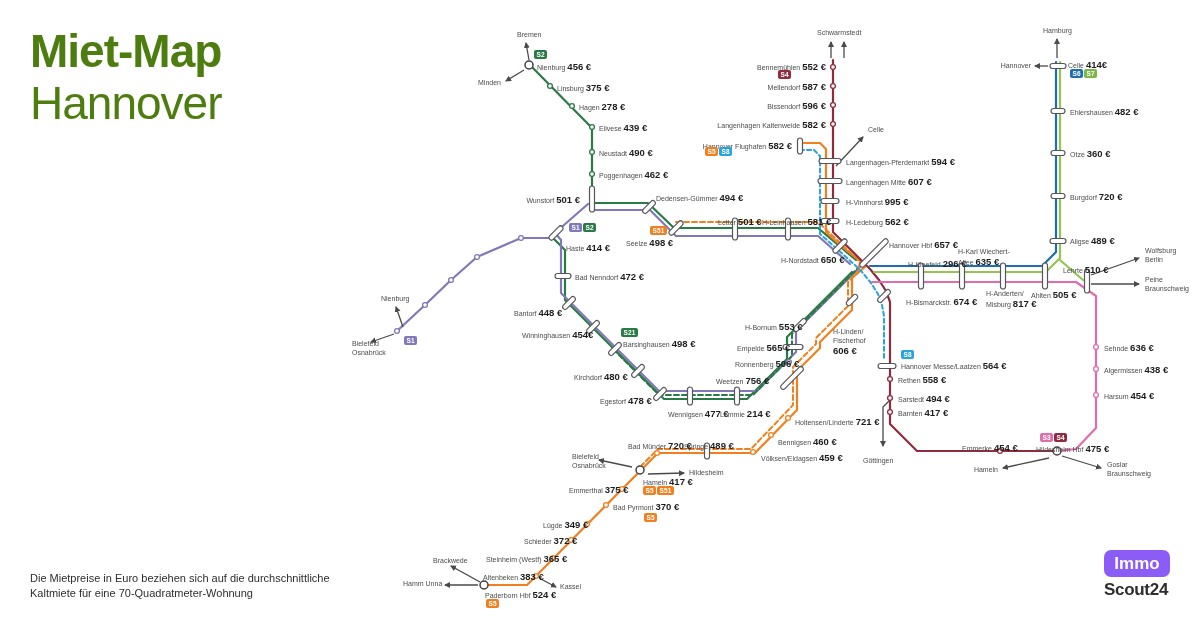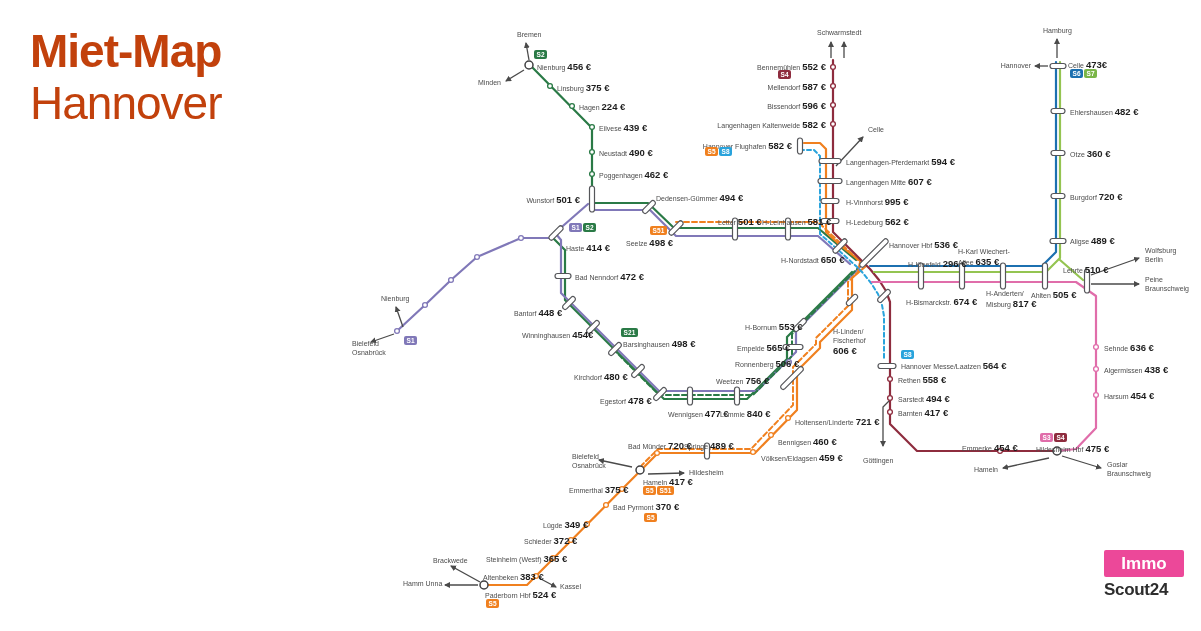--- a/index.html
+++ b/index.html
@@ -1,31 +1,31 @@
 <!DOCTYPE html>
 <html><head>
 <meta charset="utf-8">
 <style>
   html,body{margin:0;padding:0;}
   body{width:1201px;height:631px;background:#ffffff;font-family:"Liberation Sans",sans-serif;position:relative;overflow:hidden;}
   #stage{position:absolute;inset:0;}
   #rail-svg{position:absolute;left:0;top:0;}
   #labels,#badges{position:absolute;left:0;top:0;width:100%;height:100%;pointer-events:none;}
-  .title{position:absolute;left:30px;top:26px;line-height:1.12;color:#c2410c;}
+  .title{position:absolute;left:30px;top:26px;line-height:1.12;color:#4d7c0f;}
   .title .t1{font-size:46px;font-weight:bold;letter-spacing:-1px;}
   .title .t2{font-size:46px;font-weight:normal;letter-spacing:-1px;}
   .footer{position:absolute;left:30px;top:571px;font-size:11px;color:#2e2e2e;line-height:1.35;}
   .lbl{position:absolute;font-size:7px;color:#4c4c4c;white-space:nowrap;line-height:1.3;}
   .lbl .nm{font-size:7px;color:#4c4c4c;}
   .lbl .pr{font-size:9.5px;font-weight:bold;color:#1d1d1d;}
   .lbl.r{transform:translateX(-100%);text-align:right;}
   .lbl.dest{color:#4c4c4c;}
   .badge{position:absolute;font-size:6.5px;font-weight:bold;color:#fff;padding:1px 2.5px;border-radius:2px;line-height:1.1;letter-spacing:.2px;}
   .logo{position:absolute;left:1104px;top:550px;}
-  .logo .blob{width:80px;height:27px;background:#ec4899;border-radius:2px;display:flex;align-items:center;justify-content:center;}
+  .logo .blob{width:66px;height:27px;background:#8b5cf6;border-radius:7px;display:flex;align-items:center;justify-content:center;}
   .logo .immo{color:#fff;font-size:17px;font-weight:bold;}
   .logo .scout{margin-top:3px;color:#2d2d2d;font-size:17px;font-weight:bold;letter-spacing:-.3px;}
 </style>
 </head>
 <body>
 
 <div id="stage">
   <svg id="rail-svg" width="1201" height="631" viewBox="0 0 1201 631">
     <defs>
       <marker id="ah" markerWidth="7" markerHeight="7" refX="5" refY="3" orient="auto" markerUnits="userSpaceOnUse">
@@ -142,21 +142,21 @@
       <circle cx="536" cy="576" r="2.4" fill="#fff" stroke="#f0801f" stroke-width="1.3"></circle>
     </svg>
   <div id="labels">
       <div class="lbl st" style="left: 537px; top: 61px;">
         <div><span class="nm">Nienburg </span><span class="pr">456 €</span></div>
       </div>
       <div class="lbl st" style="left: 557px; top: 82px;">
         <div><span class="nm">Linsburg </span><span class="pr">375 €</span></div>
       </div>
       <div class="lbl st" style="left: 579px; top: 101px;">
-        <div><span class="nm">Hagen </span><span class="pr">224 €</span></div>
+        <div><span class="nm">Hagen </span><span class="pr">278 €</span></div>
       </div>
       <div class="lbl st" style="left: 599px; top: 122px;">
         <div><span class="nm">Eilvese </span><span class="pr">439 €</span></div>
       </div>
       <div class="lbl st" style="left: 599px; top: 147px;">
         <div><span class="nm">Neustadt </span><span class="pr">490 €</span></div>
       </div>
       <div class="lbl st" style="left: 599px; top: 169px;">
         <div><span class="nm">Poggenhagen </span><span class="pr">462 €</span></div>
       </div>
@@ -172,21 +172,21 @@
       <div class="lbl st" style="left: 762px; top: 216px;">
         <div><span class="nm">H-Leinhausen </span><span class="pr">581 €</span></div>
       </div>
       <div class="lbl st" style="left: 626px; top: 237px;">
         <div><span class="nm">Seelze </span><span class="pr">498 €</span></div>
       </div>
       <div class="lbl st" style="left: 781px; top: 254px;">
         <div><span class="nm">H-Nordstadt </span><span class="pr">650 €</span></div>
       </div>
       <div class="lbl st" style="left: 889px; top: 239px;">
-        <div><span class="nm">Hannover Hbf </span><span class="pr">536 €</span></div>
+        <div><span class="nm">Hannover Hbf </span><span class="pr">657 €</span></div>
       </div>
       <div class="lbl st r" style="left: 826px; top: 61px;">
         <div><span class="nm">Bennemühlen </span><span class="pr">552 €</span></div>
       </div>
       <div class="lbl st r" style="left: 826px; top: 81px;">
         <div><span class="nm">Mellendorf </span><span class="pr">587 €</span></div>
       </div>
       <div class="lbl st r" style="left: 826px; top: 100px;">
         <div><span class="nm">Bissendorf </span><span class="pr">596 €</span></div>
       </div>
@@ -222,21 +222,21 @@
       <div class="lbl st" style="left: 1031px; top: 289px;">
         <div><span class="nm">Ahlten </span><span class="pr">505 €</span></div>
       </div>
       <div class="lbl st" style="left: 1070px; top: 235px;">
         <div><span class="nm">Aligse </span><span class="pr">489 €</span></div>
       </div>
       <div class="lbl st" style="left: 1063px; top: 264px;">
         <div><span class="nm">Lehrte </span><span class="pr">510 €</span></div>
       </div>
       <div class="lbl st" style="left: 1068px; top: 59px;">
-        <div><span class="nm">Celle </span><span class="pr">473€</span></div>
+        <div><span class="nm">Celle </span><span class="pr">414€</span></div>
       </div>
       <div class="lbl st" style="left: 1070px; top: 106px;">
         <div><span class="nm">Ehlershausen </span><span class="pr">482 €</span></div>
       </div>
       <div class="lbl st" style="left: 1070px; top: 148px;">
         <div><span class="nm">Otze </span><span class="pr">360 €</span></div>
       </div>
       <div class="lbl st" style="left: 1070px; top: 191px;">
         <div><span class="nm">Burgdorf </span><span class="pr">720 €</span></div>
       </div>
@@ -288,21 +288,21 @@
       <div class="lbl st" style="left: 574px; top: 371px;">
         <div><span class="nm">Kirchdorf </span><span class="pr">480 €</span></div>
       </div>
       <div class="lbl st" style="left: 600px; top: 395px;">
         <div><span class="nm">Egestorf </span><span class="pr">478 €</span></div>
       </div>
       <div class="lbl st" style="left: 668px; top: 408px;">
         <div><span class="nm">Wennigsen </span><span class="pr">477 €</span></div>
       </div>
       <div class="lbl st" style="left: 720px; top: 408px;">
-        <div><span class="nm">Lemmie </span><span class="pr">840 €</span></div>
+        <div><span class="nm">Lemmie </span><span class="pr">214 €</span></div>
       </div>
       <div class="lbl st" style="left: 716px; top: 375px;">
         <div><span class="nm">Weetzen </span><span class="pr">756 €</span></div>
       </div>
       <div class="lbl st" style="left: 735px; top: 358px;">
         <div><span class="nm">Ronnenberg </span><span class="pr">506 €</span></div>
       </div>
       <div class="lbl st" style="left: 737px; top: 342px;">
         <div><span class="nm">Empelde </span><span class="pr">565 €</span></div>
       </div>
@@ -433,20 +433,22 @@
       <div class="badge" style="left: 644px; top: 513px; background: rgb(240, 128, 31);">S5</div>
       <div class="badge" style="left: 486px; top: 599px; background: rgb(240, 128, 31);">S5</div>
     </div>
 
   <div class="title">
     <div class="t1">Miet-Map</div>
     <div class="t2">Hannover</div>
   </div>
 
   <div class="footer">
+    <div>Die Mietpreise in Euro beziehen sich auf die durchschnittliche</div>
+    <div>Kaltmiete für eine 70-Quadratmeter-Wohnung</div>
   </div>
 
   <div class="logo">
     <div class="blob">
       <span class="immo">Immo</span>
     </div>
     <div class="scout">Scout24</div>
   </div>
 </div>
 

